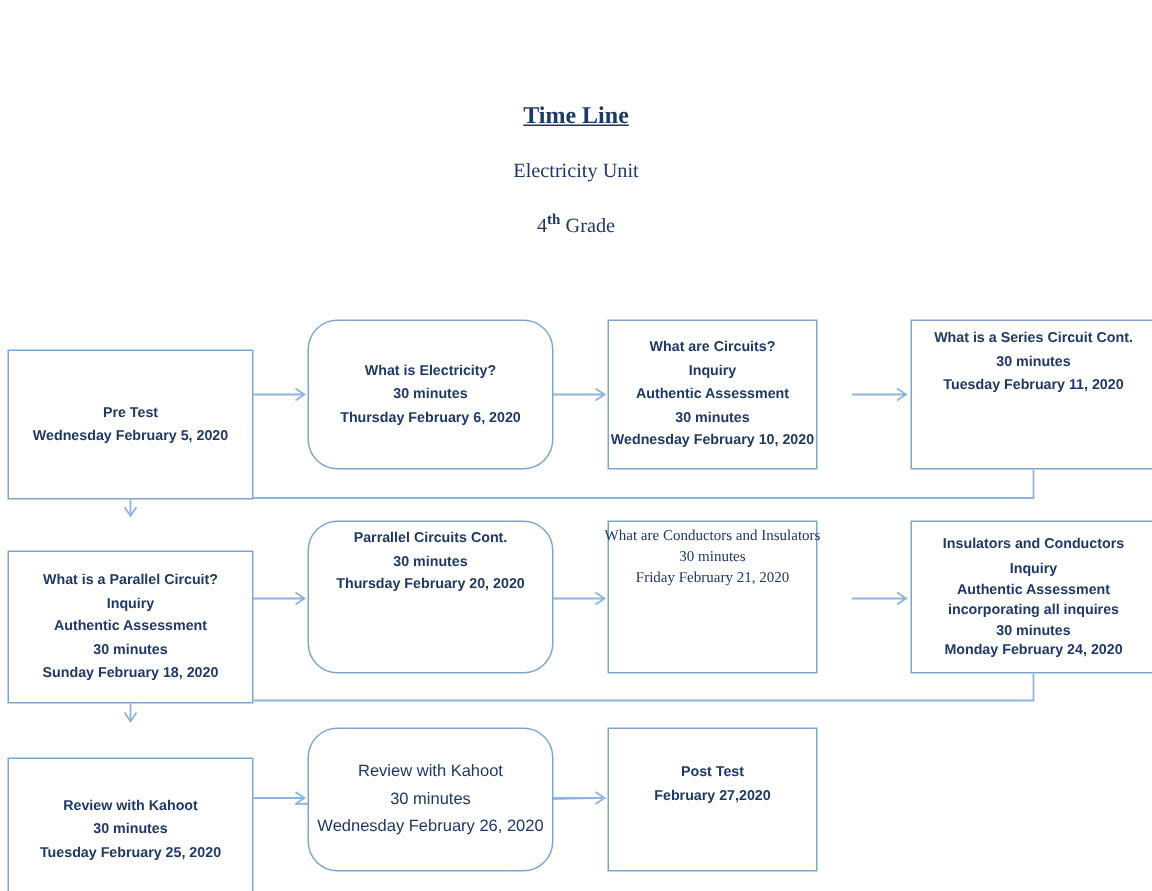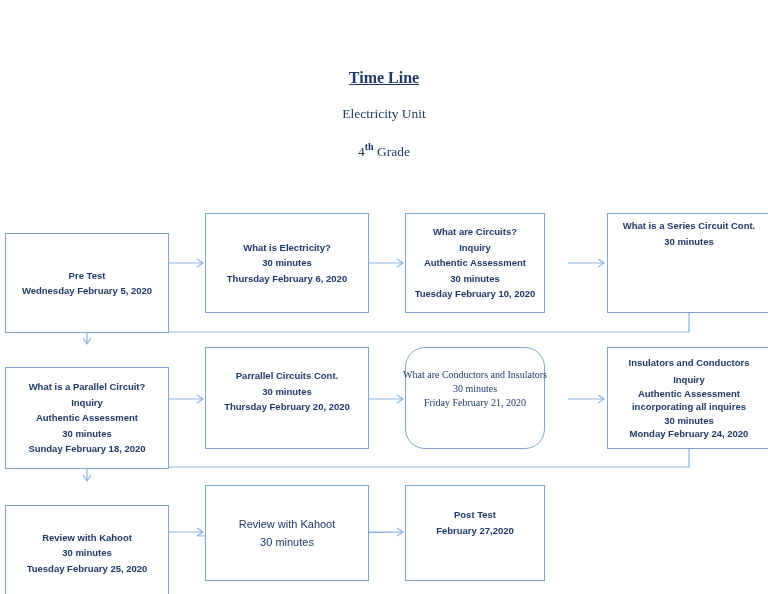--- a/index.html
+++ b/index.html
@@ -43,31 +43,30 @@
     color: var(--ink, #1f3864);
     font-weight: bold;
     font-size: 9.5px;
     line-height: 15.5px;
   }
   .line { white-space: nowrap; }
   .row1 { top: 213px; height: 100px; }
   .row2 { top: 347px; height: 102px; }
   .row3 { top: 485px; height: 96px;  }
   .col1 { left: 5px;   width: 164px; margin-top: 20px; }
-  .col2 { left: 205px; width: 164px; }
+  .col2 { left: 205px; width: 164px; border-radius: 20px; }
   .col3 { left: 405px; width: 140px; }
   .col4 { left: 607px; width: 164px; }
   .v-top    { justify-content: flex-start; }
-  .pt4 { padding-top: 4px; } .pt3 { padding-top: 20px; } .pt6 { padding-top: 21px; }
+  .pt4 { padding-top: 4px; } .pt3 { padding-top: 3px; } .pt6 { padding-top: 21px; }
   .v-serif {
     font-family: "Liberation Serif", serif;
     font-weight: normal;
     font-size: 10px;
     line-height: 14px;
-    border-radius: 20px;
   }
   .v-regular {
     font-weight: normal;
     font-size: 11px;
     line-height: 18.5px;
   }
   .v-tight { line-height: 13.5px; }
   .v-tight .line:first-child { margin-bottom: 4px; }
   
   .connectors {
@@ -113,25 +112,26 @@
   <div class="box row1 col2">
     <div class="line">What is Electricity?</div>
     <div class="line">30 minutes</div>
     <div class="line">Thursday February 6, 2020</div>
   </div>
   <div class="box row1 col3">
     <div class="line">What are Circuits?</div>
     <div class="line">Inquiry</div>
     <div class="line">Authentic Assessment</div>
     <div class="line">30 minutes</div>
-    <div class="line">Tuesday February 10, 2020</div>
+    <div class="line">Wednesday February 10, 2020</div>
   </div>
   <div class="box row1 col4 v-top pt4">
     <div class="line">What is a Series Circuit Cont.</div>
     <div class="line">30 minutes</div>
+    <div class="line">Tuesday February 11, 2020</div>
   </div>
 
   <div class="box row2 col1">
     <div class="line">What is a Parallel Circuit?</div>
     <div class="line">Inquiry</div>
     <div class="line">Authentic Assessment</div>
     <div class="line">30 minutes</div>
     <div class="line">Sunday February 18, 2020</div>
   </div>
   <div class="box row2 col2 v-top pt3">
@@ -154,19 +154,20 @@
   </div>
 
   <div class="box row3 col1">
     <div class="line">Review with Kahoot</div>
     <div class="line">30 minutes</div>
     <div class="line">Tuesday February 25, 2020</div>
   </div>
   <div class="box row3 col2 v-regular">
     <div class="line">Review with Kahoot</div>
     <div class="line">30 minutes</div>
+    <div class="line">Wednesday February 26, 2020</div>
   </div>
   <div class="box row3 col3 v-top pt6">
     <div class="line">Post Test</div>
     <div class="line">February 27,2020</div>
   </div>
 
 </div>
 
 </body></html>

